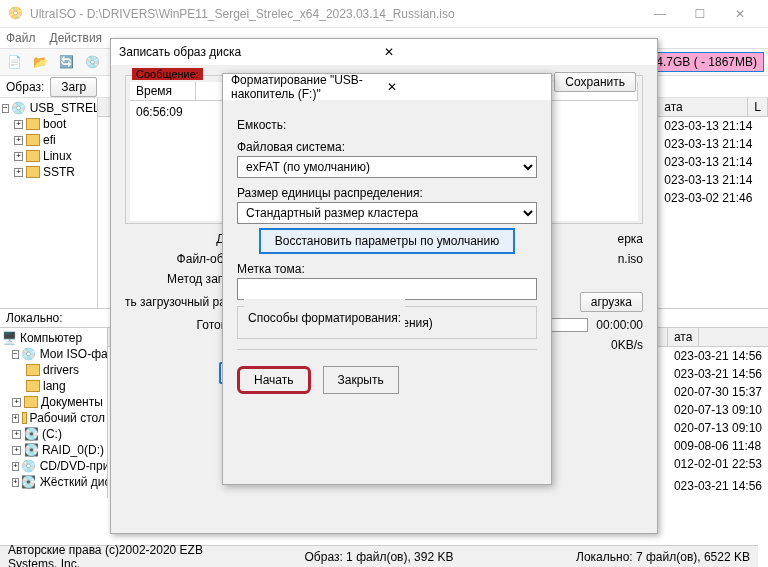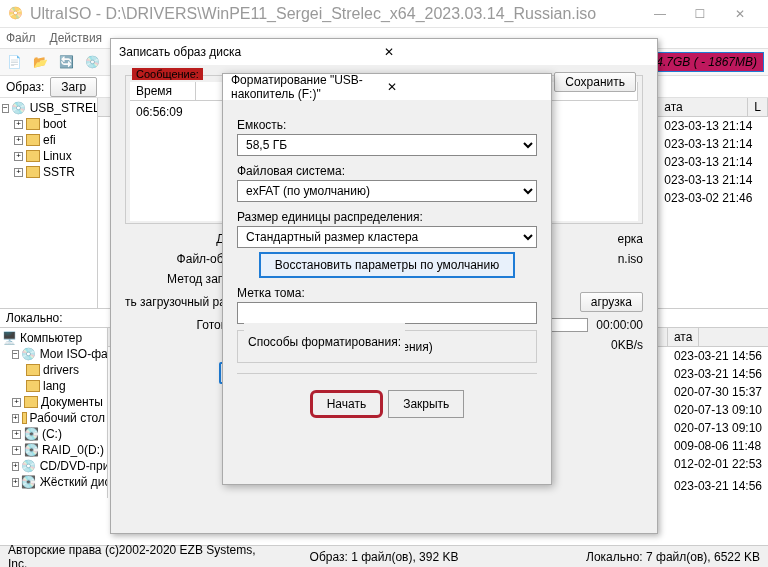--- a/index.html
+++ b/index.html
@@ -1,40 +1,40 @@
 <!DOCTYPE html>
 <html><head>
 <meta charset="utf-8">
 <style>
 * { box-sizing: border-box; font-family: "Segoe UI", Tahoma, sans-serif; font-size: 12px; }
 body { margin: 0; background: #fff; width: 768px; height: 567px; overflow: hidden; position: relative; }
 .titlebar { height: 28px; background: #fff; display: flex; align-items: center; padding: 0 8px; border-bottom: 1px solid #e5e5e5; }
 .titlebar .icon { width: 16px; height: 16px; margin-right: 6px; }
-.titlebar .title { flex: 1; color: #999; font-size: 16px; }
+.titlebar .title { flex: 1; color: #999; font-size: 12px; }
 .winbtns { display: flex; gap: 0; }
 .winbtn { width: 40px; height: 20px; display: flex; align-items: center; justify-content: center; color: #999; }
 .menubar { height: 20px; display: flex; align-items: center; padding: 0 6px; gap: 14px; color: #666; }
 .toolbar { height: 28px; border-top: 1px solid #e0e0e0; border-bottom: 1px solid #e0e0e0; display: flex; align-items: center; padding: 0 4px; gap: 4px; background: #f8f8f8; }
 .tbicon { width: 22px; height: 22px; display: flex; align-items: center; justify-content: center; }
 .obraz-row { height: 22px; display: flex; align-items: center; padding: 0 6px; gap: 6px; border-bottom: 1px solid #e0e0e0; }
 .btn { background: linear-gradient(#fdfdfd,#ececec); border: 1px solid #adadad; padding: 2px 10px; border-radius: 2px; }
 .btn.primary { border: 2px solid #1e7cd6; background: #e8f1fb; }
-.disk-badge { border: 1px solid #1e7cd6; background: #be185d; padding: 2px 6px; margin-left: auto; font-style: italic; }
+.disk-badge { border: 1px solid #1e7cd6; background: #f9a8d4; padding: 2px 6px; margin-left: auto; }
 .panes { display: flex; height: 210px; }
 .tree { width: 140px; border-right: 1px solid #ccc; padding: 2px; overflow: hidden; }
 .tree-item { display: flex; align-items: center; gap: 3px; padding: 1px 0; white-space: nowrap; }
 .tree-item .sq { width: 9px; height: 9px; border: 1px solid #888; display: inline-flex; align-items: center; justify-content: center; font-size: 8px; line-height: 1; }
 .tree-item .fi { width: 14px; height: 12px; background: #f5d06a; border: 1px solid #c09030; }
 .list { flex: 1; }
 .list-header { display: flex; background: #f0f0f0; border-bottom: 1px solid #ccc; }
 .list-header div { padding: 2px 6px; border-right: 1px solid #ccc; }
 .list-row { display: flex; }
 .list-row div { padding: 2px 6px; white-space: nowrap; overflow: hidden; }
 .lokalno-label { padding: 2px 6px; border-top: 1px solid #ccc; border-bottom: 1px solid #ccc; }
-.statusbar { position: absolute; bottom: 0; left: 0; right: 0; height: 22px; border-top: 1px solid #ccc; display: flex; align-items: center; padding: 0 8px; background: #f0f0f0; }
+.statusbar { position: absolute; bottom: 0; left: 0; right: 10px; height: 22px; border-top: 1px solid #ccc; display: flex; align-items: center; padding: 0 8px; background: #f0f0f0; }
 .statusbar .seg { flex: 1; }
 
 
 .dlg1 { position: absolute; top: 38px; left: 110px; width: 548px; height: 496px; background: #f0f0f0; border: 1px solid #aaa; box-shadow: 2px 2px 6px rgba(0,0,0,0.3); }
 .dlg-title { height: 26px; background: #fff; display: flex; align-items: center; padding: 0 8px; }
 .dlg-title span { flex:1; }
 .dlg-body { padding: 10px 14px; }
 .groupbox { border: 1px solid #ccc; position: relative; padding: 6px 4px 2px; margin-bottom: 8px; }
 .groupbox .legend { position: absolute; top: -8px; left: 6px; background: #b91c1c; padding: 0 4px; font-size: 11px; }
 .log-header { display:flex; border-bottom: 1px solid #ccc; background: #fff; }
@@ -47,21 +47,21 @@
 .dlg-btns { display: flex; justify-content: center; gap: 10px; margin-top: 10px; }
 
 
 .dlg2 { position: absolute; top: 73px; left: 222px; width: 330px; height: 412px; background: #f0f0f0; border: 1px solid #aaa; box-shadow: 2px 2px 8px rgba(0,0,0,0.3); }
 .dlg2 .dlg-body { padding: 10px 14px; font-size: 11px; }
 .dlg2 .lbl { margin-top: 8px; margin-bottom: 2px; }
 .dlg2 select, .dlg2 input[type=text] { width: 100%; border: 1px solid #888; background: #fff; padding: 2px 4px; font-size: 12px; height: 22px; }
 .dlg2 .restore { border: 2px solid #1e7cd6; background: #e8f1fb; padding: 4px 14px; margin: 4px auto 4px; display: block; }
 .dlg2 .group { border: 1px solid #ccc; padding: 8px; margin-top: 6px; position: relative; }
 .dlg2 .group .legend { position: absolute; top: -8px; left: 6px; background: #f0f0f0; padding: 12px 4px; }
-.dlg2 .btns { display: flex; justify-content: center; gap: 5px; margin-top: 16px; }
+.dlg2 .btns { display: flex; gap: 12px; margin-top: 16px; }
 .dlg2 .btns .start { border: 3px solid #b02030; border-radius: 6px; padding: 4px 14px; background: #f0f0f0; }
 .dlg2 .btns .close { border: 1px solid #999; padding: 4px 14px; background: #f0f0f0; }
 .chk { display:inline-flex; align-items:center; gap:4px; }
 .chk .box { width:13px; height:13px; border:1px solid #333; background:#fff; display:inline-flex; align-items:center; justify-content:center; color:#1e7cd6; font-size:11px; font-weight:bold; }
 hr.sep { border:none; border-top:1px solid #ccc; margin:10px 0 6px; }
 </style>
 </head>
 <body>
 
 <div class="titlebar">
@@ -301,21 +301,20 @@
   </div>
 </div>
 
 <div class="dlg2">
   <div class="dlg-title">
     <span>Форматирование "USB-накопитель (F:)"</span>
     <span>✕</span>
   </div>
   <div class="dlg-body">
     <div class="lbl">Емкость:</div>
-    <select><option>58,5 ГБ</option></select>
     <div class="lbl">Файловая система:</div>
     <select><option>exFAT (по умолчанию)</option></select>
     <div class="lbl">Размер единицы распределения:</div>
     <select><option>Стандартный размер кластера</option></select>
     <button class="restore">Восстановить параметры по умолчанию</button>
     <div class="lbl">Метка тома:</div>
     <input type="text" value="" style="">
     <div class="group">
       <div class="legend">Способы форматирования:</div>
       <label class="chk">

